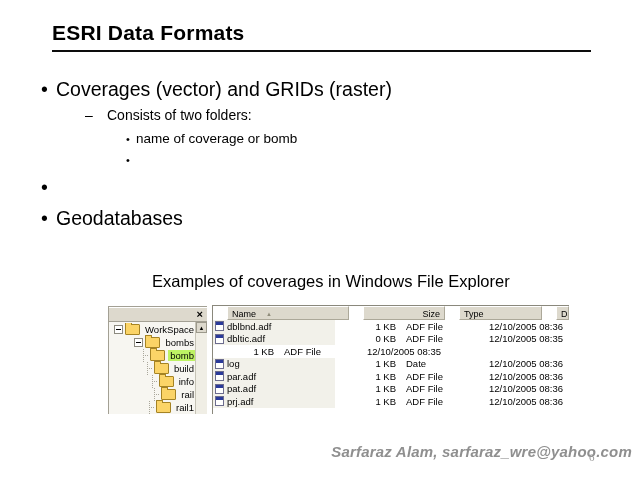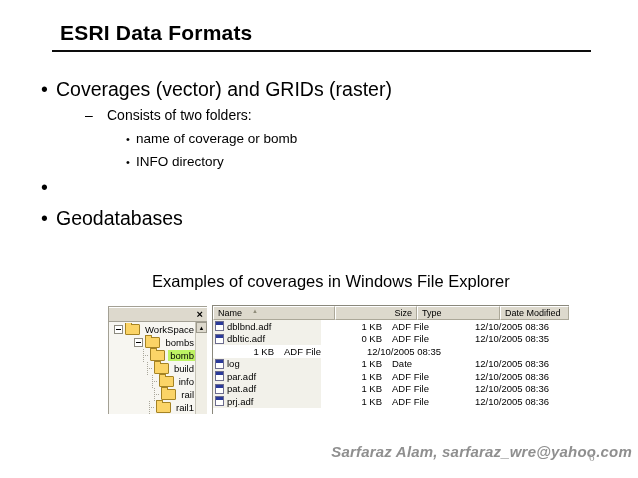--- a/index.html
+++ b/index.html
@@ -1,20 +1,20 @@
 <!DOCTYPE html>
 <html><head>
 <meta charset="utf-8">
 <style>
   html,body{margin:0;padding:0;background:#fff;}
   .slide{position:relative;width:638px;height:478px;background:#ffffff;overflow:hidden;
          font-family:"Liberation Sans",sans-serif;color:#000;}
 
   
-  .title{position:absolute;left:60px;top:21px;font-size:21px;font-weight:bold;letter-spacing:.2px;}
+  .title{position:absolute;left:52px;top:21px;font-size:21px;font-weight:bold;letter-spacing:.2px;}
   .title-rule{position:absolute;left:52px;top:50px;width:539px;height:2px;background:#0d0d0d;}
   .bline{position:absolute;display:flex;align-items:baseline;white-space:nowrap;}
   .bline .g{flex:none;}
   .b1{font-size:19.5px;}
   .b1 .g{width:15px;}
   .b2{font-size:14px;}
   .b2 .g{width:22px;}
   .b3{font-size:13.5px;}
   .b3 .g{width:10px;font-size:11px;}
   .caption{position:absolute;left:152px;top:272px;font-size:16.5px;}
@@ -48,28 +48,28 @@
   .folder::before{content:"";position:absolute;top:-3px;left:-1px;width:5px;height:2px;background:#fbd467;
           border:1px solid #a58324;border-bottom:none;border-radius:1px 1px 0 0;}
   .tlabel{padding:0 2px;}
   .tlabel.sel{background:#bef264;}
 
   .file-panel{position:absolute;left:104px;top:1px;width:357px;height:109px;box-sizing:border-box;
           background:#fff;border-left:1px solid #8a887c;border-top:1px solid #8a887c;overflow:hidden;}
   .fl-header{display:flex;height:14px;}
   .fl-h{box-sizing:border-box;background:#ddd9cd;border-top:1px solid #fff;border-left:1px solid #fff;
           border-right:1px solid #aca899;border-bottom:1px solid #aca899;font-size:9px;
-          padding:1px 4px 0 4px;white-space:nowrap;overflow:hidden;display:flex;cursor:default;}
+          padding:1px 4px 0 4px;white-space:nowrap;overflow:hidden;display:flex;align-items:center;cursor:default;margin-left:14px;}
   .fl-h-name{width:122px;}
   .fl-h-size{width:82px;justify-content:flex-end;}
   .fl-h-type{width:83px;}
   .fl-h-date{flex:1;}
   .sort{font-size:6px;color:#8f8c7a;margin-left:10px;line-height:1;}
   .frow{display:flex;height:12.5px;align-items:center;}
-  .fc-name{width:108px;flex:none;box-sizing:border-box;height:100%;display:flex;align-items:center;
+  .fc-name{width:122px;flex:none;box-sizing:border-box;height:100%;display:flex;align-items:center;
           padding-left:2px;background:#f2f1ea;white-space:nowrap;overflow:hidden;}
   .fc-size{width:66px;flex:none;box-sizing:border-box;text-align:right;padding-right:5px;white-space:nowrap;}
   .fc-type{width:83px;flex:none;box-sizing:border-box;padding-left:5px;white-space:nowrap;}
   .fc-date{flex:1;box-sizing:border-box;padding-left:5px;white-space:nowrap;}
   .ficon{flex:none;width:9px;height:10px;box-sizing:border-box;border:1px solid #6c6c8e;background:#fff;
           position:relative;margin-right:3px;}
   .ficon::before{content:"";position:absolute;left:0;right:0;top:0;height:3px;background:#2a3a9a;}
   .fname{padding-right:2px;}
 </style>
 </head>
@@ -87,21 +87,20 @@
   <div class="bline b2" style="left:85px;top:107px">
     <span class="g">–</span>
     <span>Consists of two folders:</span>
   </div>
   <div class="bline b3" style="left:126px;top:131px">
     <span class="g">•</span>
     <span>name of coverage or bomb</span>
   </div>
   <div class="bline b3" style="left:126px;top:154px">
     <span class="g">•</span>
-    <span>INFO directory</span>
   </div>
   <div class="bline b1" style="left:41px;top:176px">
     <span class="g">•</span>
   </div>
   <div class="bline b1" style="left:41px;top:207px">
     <span class="g">•</span>
     <span>Geodatabases</span>
   </div>
 
   <div class="caption">Examples of coverages in Windows File Explorer</div>

